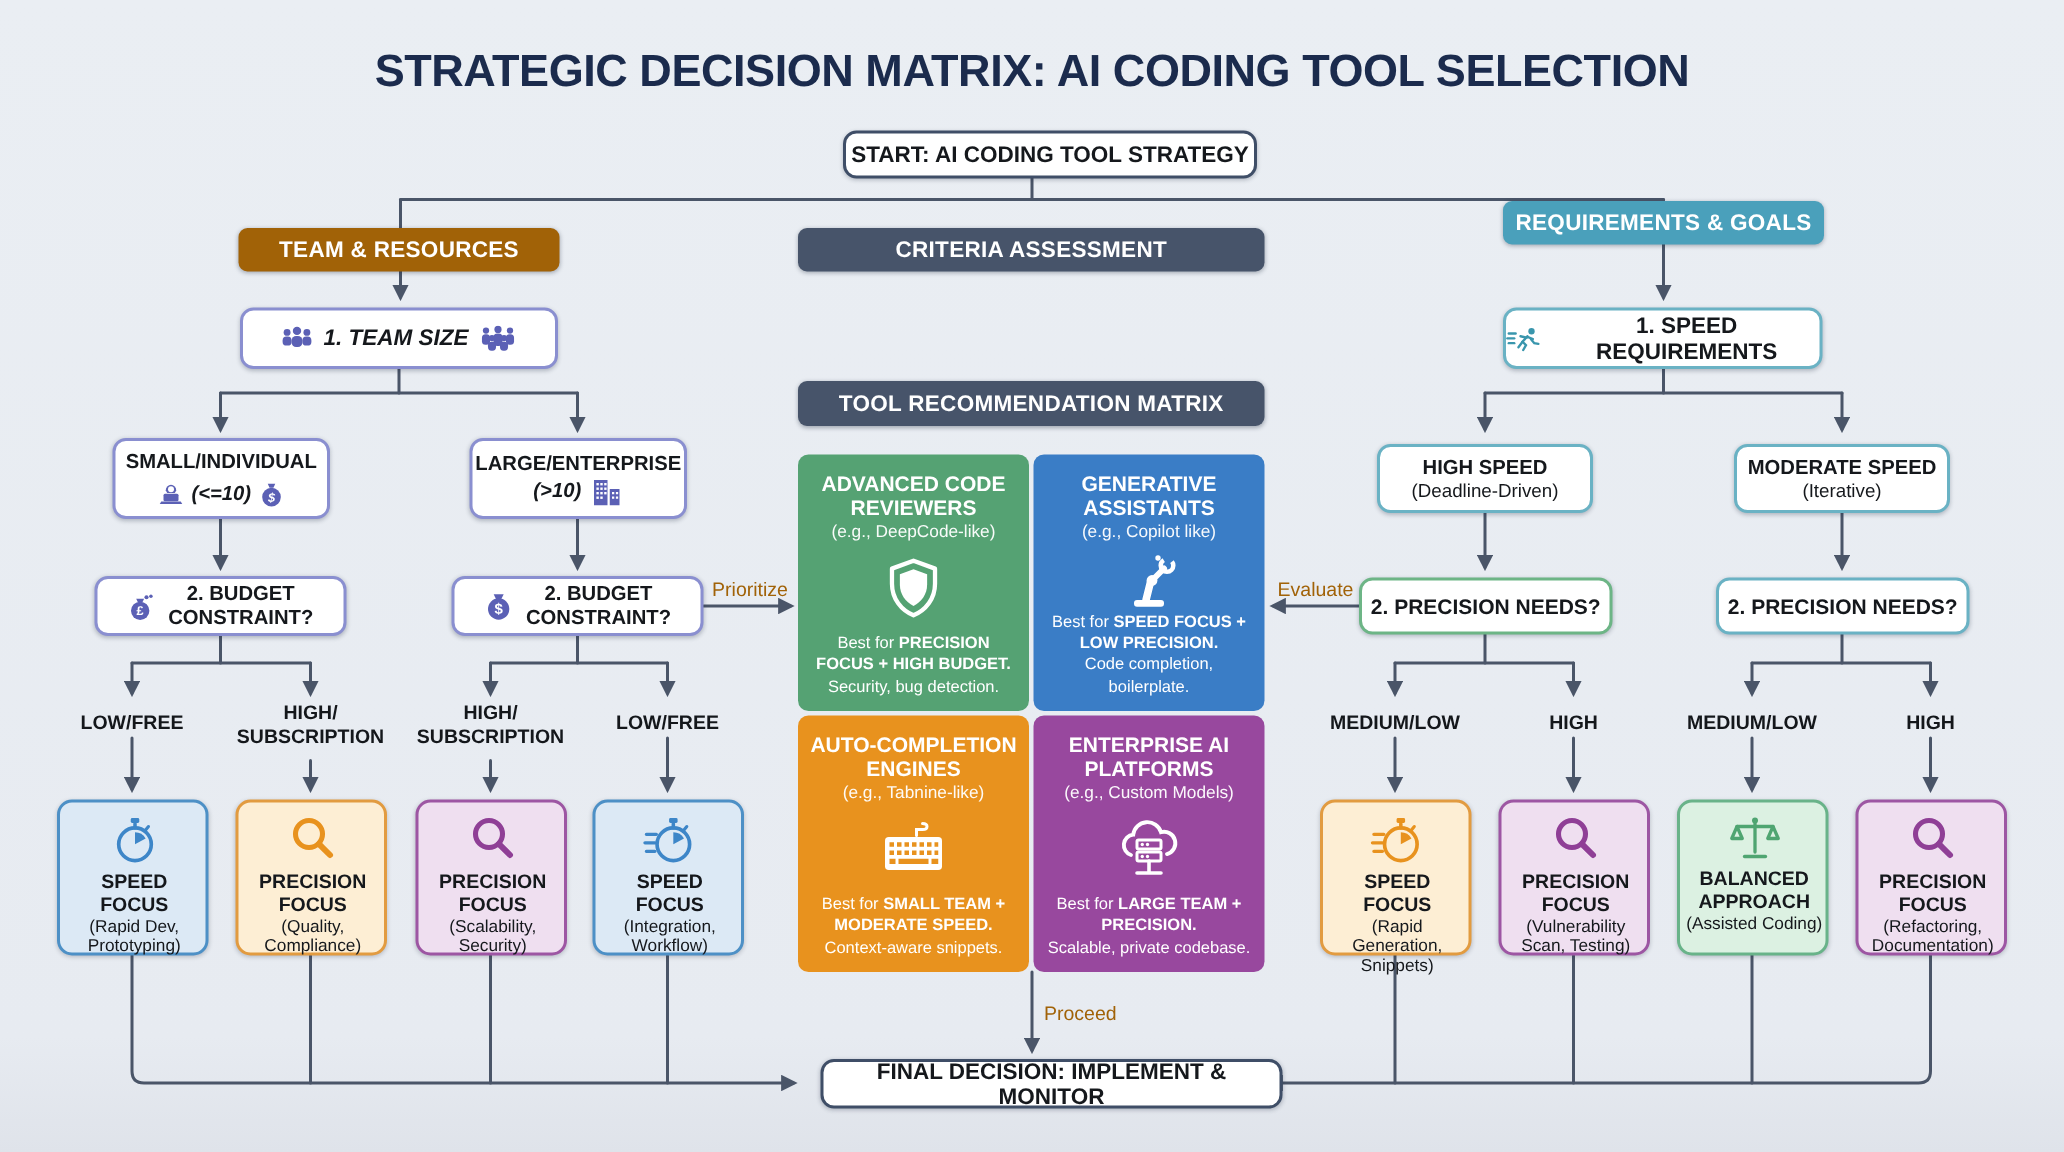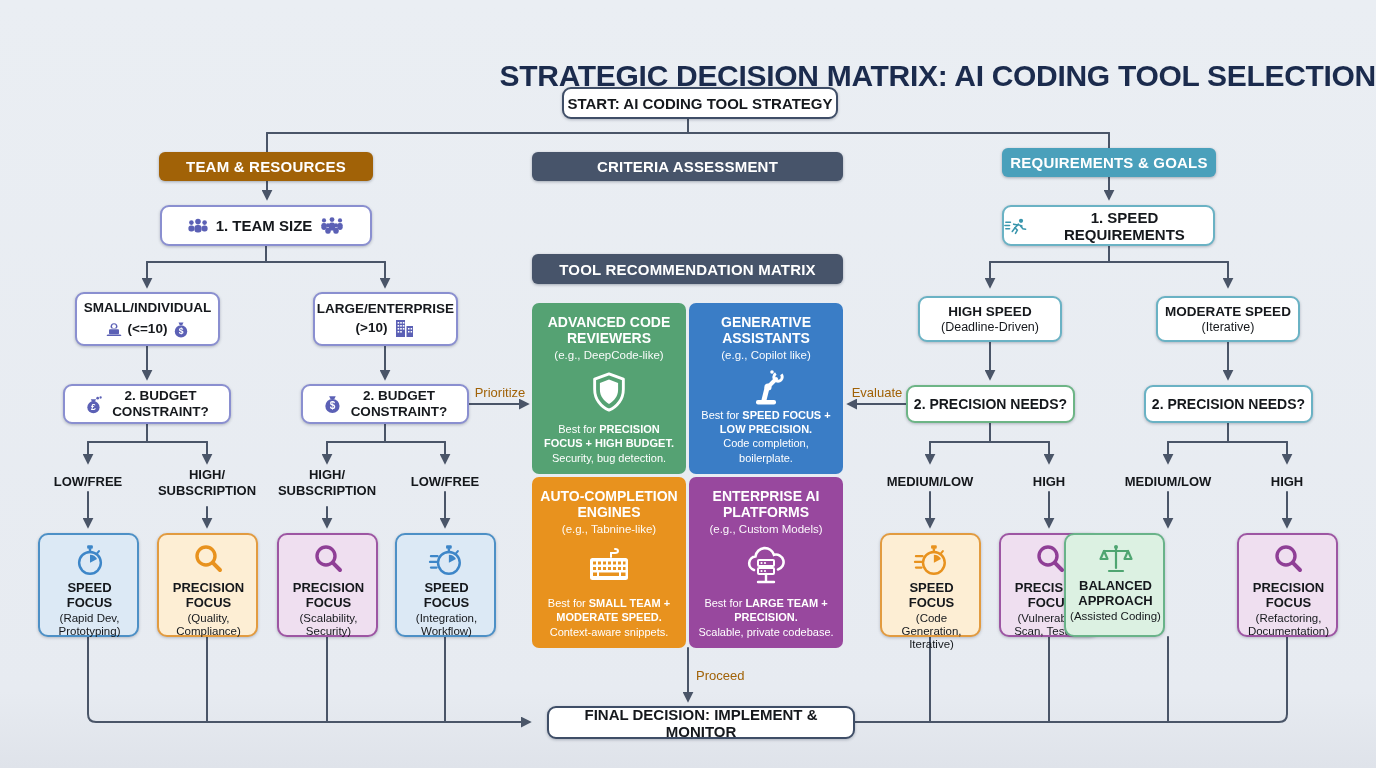--- a/index.html
+++ b/index.html
@@ -5,41 +5,41 @@
   html,body{margin:0;padding:0;}
   body{
     width:1376px;height:768px;position:relative;overflow:hidden;
     background:linear-gradient(180deg,#eaeef3 0%,#e7ebf1 90%,#dfe3ea 100%);
     font-family:"Liberation Sans","DejaVu Sans",sans-serif;
     color:#15181c;
   }
   .abs{position:absolute;box-sizing:border-box;}
   svg{display:block;}
   
-  .title{left:0;top:31px;width:1376px;text-align:right;
-    font-size:30px;font-weight:800;letter-spacing:-0.3px;color:#1b2b4d;margin-top:28px;}
+  .title{left:0;top:31px;width:1376px;text-align:center;
+    font-size:30px;font-weight:800;letter-spacing:-0.3px;color:#1b2b4d;}
   
   .hdr{border-radius:6px;color:#fff;font-weight:700;font-size:15px;
     display:flex;align-items:center;justify-content:center;letter-spacing:0.2px;
     box-shadow:0 1px 3px rgba(30,40,60,.35);}
   .hdr.purple{background:#a16207;}
   .hdr.dark{background:#47546a;}
   .hdr.teal{background:#4aa0bb;}
   
   .wbox{background:#fff;border:2px solid #8a8fd0;border-radius:9px;
     display:flex;flex-direction:column;align-items:center;justify-content:center;
     text-align:center;box-shadow:0 1px 3px rgba(30,40,60,.28);}
   .wbox.tealb{border-color:#6ab2c4;}
   .wbox.greenb{border-color:#6db586;}
   .wbox.darkb{border-color:#3f4e67;margin-left:12px;}
   .b15{font-weight:700;font-size:15px;}
   .b14{font-weight:700;font-size:14px;line-height:1.15;}
   .b13{font-weight:700;font-size:13.5px;line-height:1.2;}
   .r12{font-size:12.5px;line-height:1.15;}
-  .row{display:flex;align-items:center;justify-content:center;gap:7px;}
+  .row{display:flex;justify-content:center;gap:7px;font-style:italic;}
   .pre{white-space:pre-line;}
   
   .lbl{font-weight:700;font-size:13px;line-height:1.25;text-align:center;
     width:120px;white-space:pre-line;color:#14171b;}
   .edge-lbl{font-size:13px;color:#a16207;}
   
   .matrix{display:grid;grid-template-columns:1fr 1fr;grid-template-rows:1fr 1fr;gap:3px;}
   .quad{border-radius:7px;color:#fff;display:flex;flex-direction:column;
     align-items:center;justify-content:space-between;text-align:center;
     padding:11px 7px 9px 7px;}
@@ -147,21 +147,21 @@
 <div class="abs wbox darkb b15" style="left:550px;top:87px;width:276px;height:32px;">
   <span>START: AI CODING TOOL STRATEGY</span>
 </div>
 
 <div class="abs hdr purple" style="left:159px;top:152px;width:214px;height:29px;">
   <span>TEAM &amp; RESOURCES</span>
 </div>
 <div class="abs hdr dark" style="left:532px;top:152px;width:311px;height:29px;">
   <span>CRITERIA ASSESSMENT</span>
 </div>
-<div class="abs hdr teal" style="left:1002px;top:148px;width:214px;height:29px;">
+<div class="abs hdr teal" style="left:1002px;top:134px;width:214px;height:29px;">
   <span>REQUIREMENTS &amp; GOALS</span>
 </div>
 <div class="abs hdr dark" style="left:532px;top:254px;width:311px;height:30px;">
   <span>TOOL RECOMMENDATION MATRIX</span>
 </div>
 
 <div class="abs wbox" style="left:160px;top:205px;width:212px;height:41px;">
   <div class="row">
     <svg width="22" height="15" viewBox="0 0 22 15">
       <g fill="#5b60b5">
@@ -484,37 +484,37 @@
       <path d="M3,14 h7 M2,20 h7 M3,26 h6" stroke-width="2.4"></path>
       <rect x="19" y="2.5" width="6" height="3.5" rx="1" fill="currentColor" stroke="none"></rect>
       <path d="M22,6.5 V9.5" stroke-width="2.5"></path>
           <path d="M31.5,8.5 L29.5,11" stroke-width="2.2"></path>
       <circle cx="22" cy="21" r="11.5" stroke-width="2.6"></circle>
       <path d="M22,21 L22,12.5 A8.5,8.5 0 0 1 29.5,17 Z" fill="currentColor" stroke="none"></path>
     </g>
       </svg>
   </span>
   <div class="ot">SPEED FOCUS</div>
-  <div class="os">(Code Generation, Iterative)</div>
+  <div class="os">(Rapid Generation, Snippets)</div>
 </div>
 
 <div class="abs outcome vpurp" style="left:999px;top:533px;width:101px;height:104px;">
   <span class="ic-purp">
     <svg width="34" height="34" viewBox="0 0 34 34">
         <g stroke="currentColor" fill="none" stroke-linecap="round">
       <circle cx="14" cy="13" r="9" stroke-width="3.4"></circle>
       <path d="M20.7,19.7 L28,27" stroke-width="4"></path>
     </g>
       </svg>
   </span>
   <div class="ot">PRECISION FOCUS</div>
   <div class="os">(Vulnerability Scan, Testing)</div>
 </div>
 
-<div class="abs outcome vgreen" style="left:1064px;top:533px;width:101px;height:104px;">
+<div class="abs outcome vgreen" style="left:1118px;top:533px;width:101px;height:104px;">
   <span class="ic-green">
     <svg width="36" height="32" viewBox="0 0 36 32">
         <g stroke="currentColor" fill="none" stroke-linecap="round" stroke-linejoin="round" stroke-width="2.2">
       <path d="M18,4 V25"></path>
           <path d="M6,8 H30"></path>
       <path d="M6,8 L2.5,16 H9.5 Z"></path>
           <path d="M30,8 L26.5,16 H33.5 Z"></path>
       <path d="M11,28 H25"></path>
     </g>
         <circle cx="18" cy="4" r="2" fill="currentColor"></circle>

